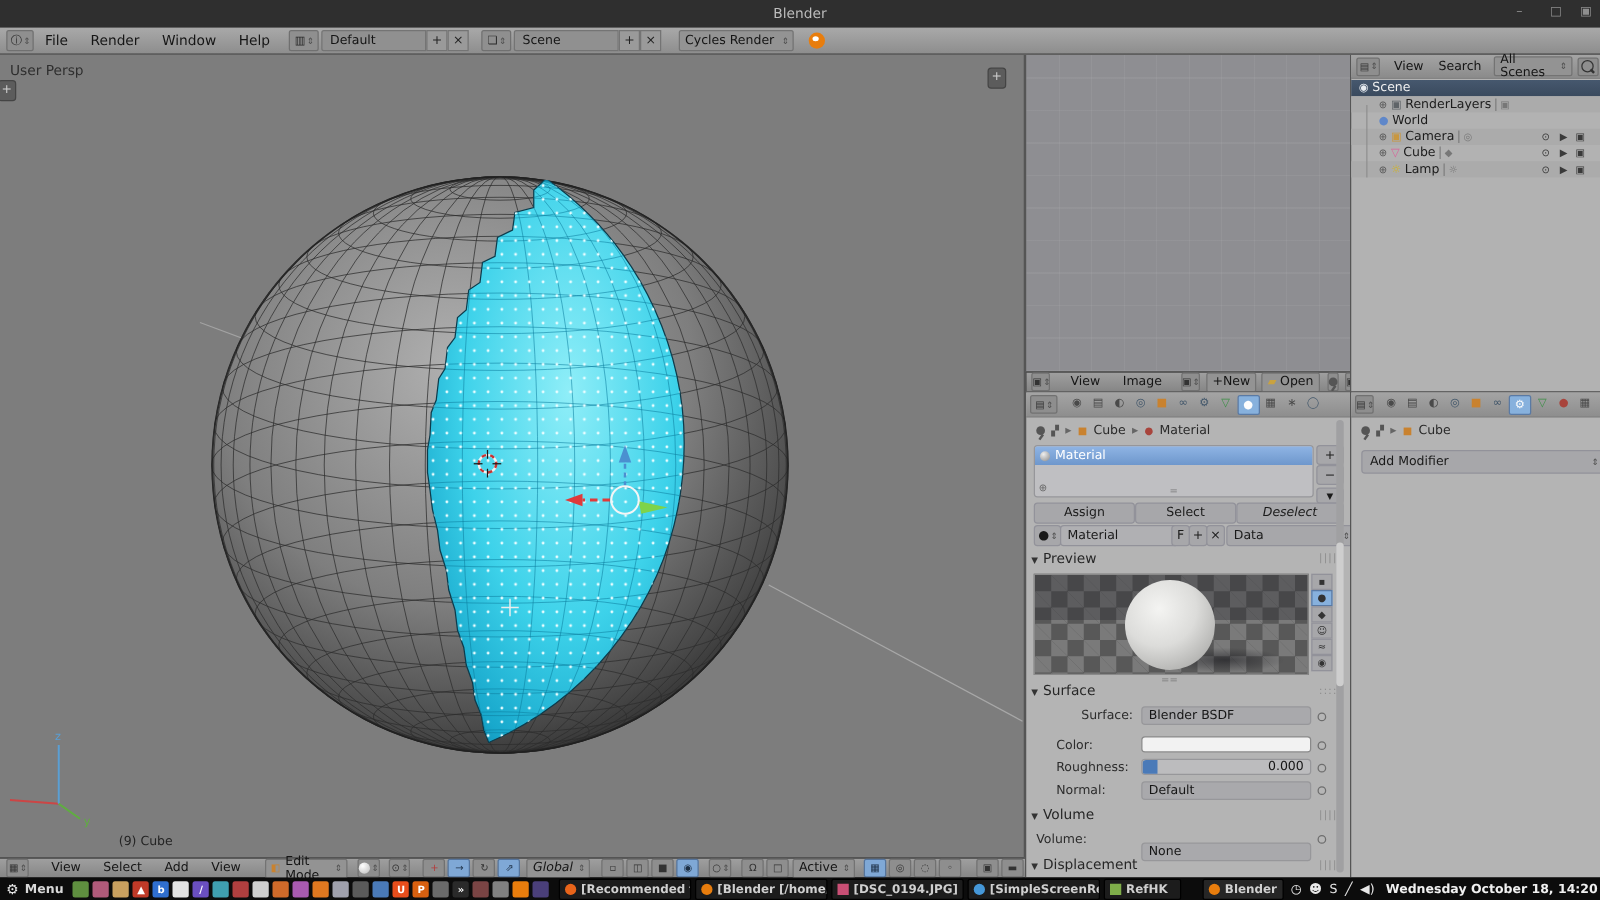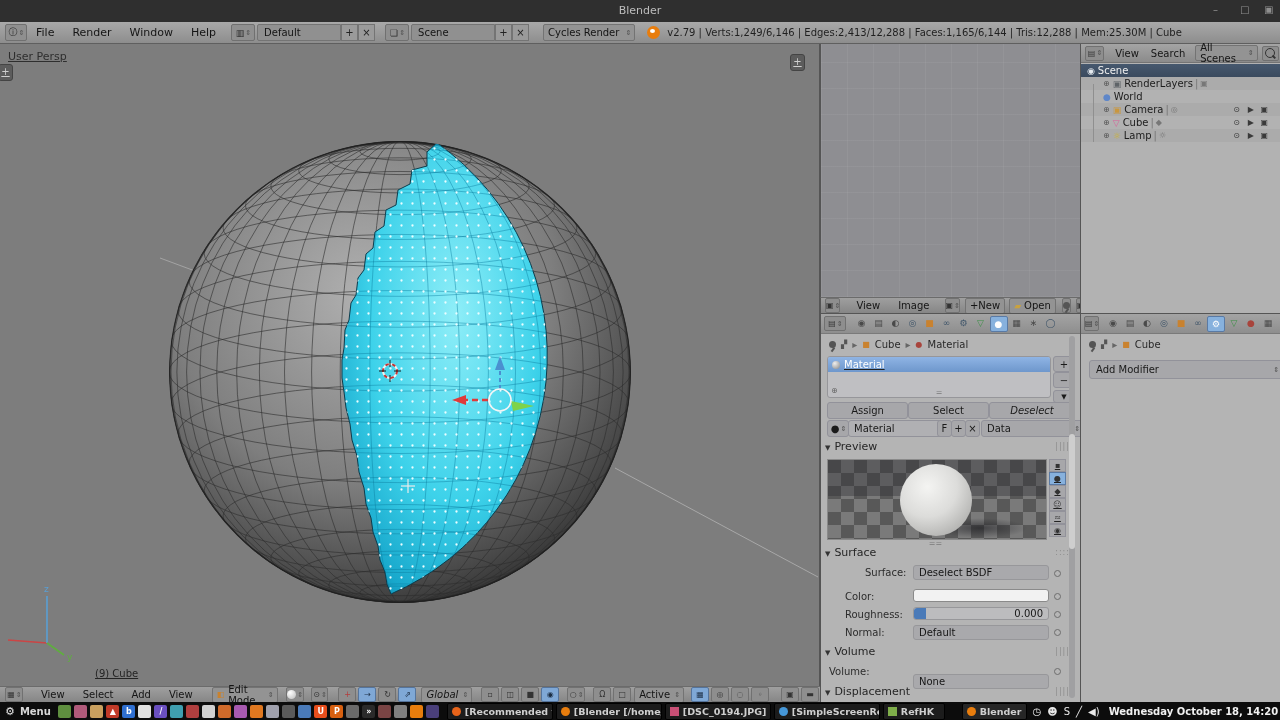--- a/index.html
+++ b/index.html
@@ -1,17 +1,17 @@
 <!DOCTYPE html>
 <html><head>
 <meta charset="utf-8">
 <style>
   html,body{margin:0;padding:0;width:1280px;height:720px;overflow:hidden;background:#000;
     font-family:"DejaVu Sans",sans-serif;-webkit-font-smoothing:antialiased;}
-  .abs{position:absolute;text-decoration:underline;}
+  .abs{position:absolute;}
   .panel{position:absolute;box-sizing:border-box;}
   
   #titlebar{left:0;top:0;width:1280px;height:22px;background:#2f2f2f;}
   #titlebar .title{position:absolute;left:0;right:0;top:4px;text-align:center;color:#bdbdbd;font-size:11px;}
   .winbtn{position:absolute;top:5px;color:#8f8f8f;font-size:10px;line-height:10px;}
   
   #topbar{left:0;top:22px;width:1280px;height:22px;background:linear-gradient(#a9a9a9,#8d8d8d);
     border-bottom:1px solid #5f5f5f;display:flex;align-items:center;font-size:11px;color:#151515;}
   .ibox{display:inline-flex;align-items:center;justify-content:center;height:15px;background:#8f8f8f;
     border:1px solid #707070;border-radius:2px;color:#2a2a2a;font-size:9px;}
@@ -121,21 +121,20 @@
   <span class="sqbtn">×</span>
   <span class="ibox" style="width:22px;margin-left:10px;">❏<span class="updn">⇕</span></span>
   <span class="field" style="width:70px;margin-left:2px;">Scene</span>
   <span class="sqbtn">+</span>
   <span class="sqbtn">×</span>
   <span class="dd2" style="margin-left:14px;height:15px;">
     <span>Cycles Render</span>
       <span class="updn" style="margin-left:6px;">⇕</span>
     </span>
   <span class="blogo" style="margin-left:12px;"></span>
-  <span style="margin-left:7px;font-size:10px;color:#1f1f1f;">v2.79 | Verts:1,249/6,146 | Edges:2,413/12,288 | Faces:1,165/6,144 | Tris:12,288 | Mem:25.30M | Cube</span>
 </div>
 
 <div id="viewport" class="panel">
   <svg id="vpsvg" width="820" height="642" viewBox="0 0 820 642">
       <defs>
         <radialGradient id="gs" cx="0.42" cy="0.33" r="0.75">
           <stop offset="0%" stop-color="#b0b0b0" stop-opacity="1"></stop>
           <stop offset="55%" stop-color="#7e7e7e" stop-opacity="1"></stop>
           <stop offset="85%" stop-color="#474747" stop-opacity="1"></stop>
           <stop offset="100%" stop-color="#242424" stop-opacity="1"></stop>
@@ -479,21 +478,21 @@
       <span class="prevbtn">☺</span>
       <span class="prevbtn">≈</span>
       <span class="prevbtn">◉</span>
     </div>
   <span style="position:absolute;left:0;right:30px;top:225px;text-align:center;font-size:8px;color:#7a7a7a;">==</span>
 
   <div class="phead" style="top:232px;">
     <span class="tri">▼</span><span>Surface</span></div>
   <span class="grip" style="top:234px;">::::</span>
   <span class="rowlabel" style="left:8px;top:253px;margin-left:36px;">Surface:</span>
-  <span class="dfield" style="top:251px;">Deselect BSDF</span>
+  <span class="dfield" style="top:251px;">Blender BSDF</span>
   <span class="socket" style="left:233px;top:256px;"></span>
   <span class="rowlabel" style="left:24px;top:277px;">Color:</span>
   <span class="dfield" id="color-swatch" style="top:275px;height:13px;background:#f2f2f2;border-color:#8a8a8a;"></span>
   <span class="socket" style="left:233px;top:279px;"></span>
   <span class="rowlabel" style="left:24px;top:295px;">Roughness:</span>
   <span class="dfield" style="top:293px;height:13px;background:#bcbcbe;overflow:hidden;justify-content:flex-end;">
     <span style="position:absolute;left:0;top:0;width:12px;height:13px;background:#4a7ab8;border-radius:3px 0 0 3px;"></span>
     <span>0.000</span>
     </span>
   <span class="socket" style="left:233px;top:297px;"></span>

